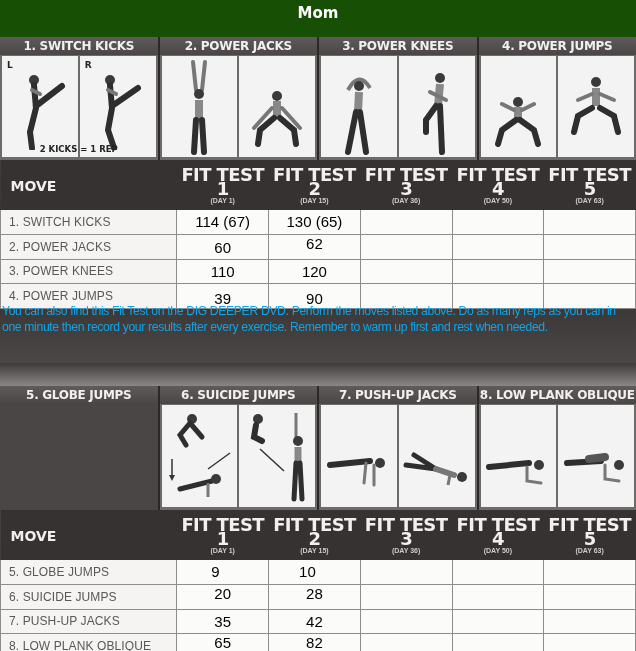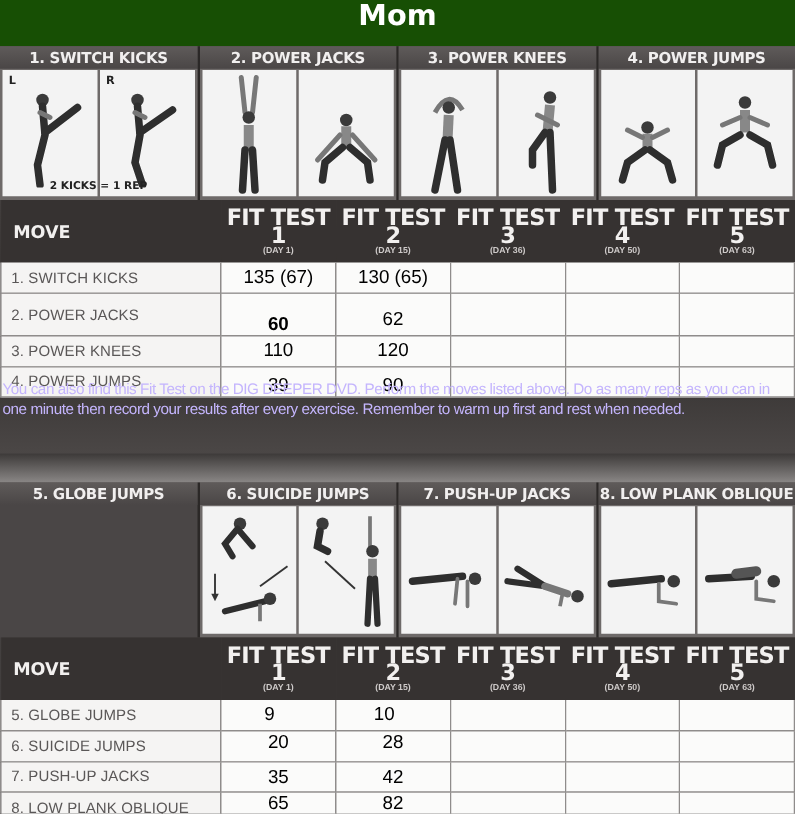--- a/index.html
+++ b/index.html
@@ -2,21 +2,21 @@
 <html><head>
 <meta charset="utf-8">
 <style>
   * { box-sizing: border-box; margin: 0; padding: 0; }
   html, body { width: 636px; height: 651px; overflow: hidden; background: #3a3838; }
   body { font-family: "Liberation Sans", sans-serif; position: relative; }
 
   .title-bar {
     position: absolute; left: 0; top: 0; width: 636px; height: 37px;
     background: #174f04; color: #fff; text-align: center;
-    font-family: "DejaVu Sans", sans-serif; font-weight: bold; font-size: 23px; line-height: 26px;
+    font-family: "DejaVu Sans", sans-serif; font-weight: bold; font-size: 15px; line-height: 26px;
   }
 
   .bg-photo {
     position: absolute; left: 0; width: 636px;
     background: linear-gradient(180deg, #5a5655 0%, #413d3c 40%, #2f2c2b 70%, #4b4746 100%);
   }
   .bg-photo.b1 { top: 37px; height: 326px; }
   .bg-photo.b2 { top: 363px; height: 288px;
     background: linear-gradient(180deg, #3d3a39 0%, #8a8786 8%, #d6d3d1 12%, #8f8b89 16%, #4a4645 22%, #3a3737 100%); }
 
@@ -69,21 +69,21 @@
     text-align: left; padding-left: 8px; color: #5a5757; font-size: 12px;
     font-family: "Liberation Sans", sans-serif; vertical-align: middle; padding-top: 0;
     letter-spacing: 0.1px; background: #f5f4f3;
   }
   .col-move { width: 177px; }
   .col-ft { width: 92px; }
   .score-table tr:first-child td { border-top: none; }
 
   .instructions {
     position: absolute; left: 0; top: 303px; width: 636px; padding: 0 0 0 2px;
-    color: #c4b5fd; font-size: 12.2px; line-height: 16px; letter-spacing: -0.35px;
+    color: #0ea5e9; font-size: 12.2px; line-height: 16px; letter-spacing: -0.35px;
     font-family: "Liberation Sans", sans-serif;
   }
 </style>
 </head>
 <body>
 
 <div class="title-bar">Mom</div>
 
 <div class="bg-photo b1"></div>
 <div class="bg-photo b2"></div>
@@ -224,30 +224,30 @@
         </th>
       <th>
           <span class="th-title">FIT TEST 5</span>
           <span class="th-sub">(DAY 63)</span>
         </th>
     </tr>
   </thead>
   <tbody>
     <tr>
       <td class="move-name">1. SWITCH KICKS</td>
-      <td>135 (67)</td>
+      <td>114 (67)</td>
       <td>130 (65)</td>
       <td></td>
       <td></td>
       <td></td>
     </tr>
     <tr>
       <td class="move-name">2. POWER JACKS</td>
-      <td style="padding-top:16px;font-weight:bold;">60</td>
-      <td style="padding-top:12px;">62</td>
+      <td style="padding-top:4px;">60</td>
+      <td style="padding-top:0;">62</td>
       <td></td>
       <td></td>
       <td></td>
     </tr>
     <tr>
       <td class="move-name">3. POWER KNEES</td>
       <td>110</td>
       <td>120</td>
       <td></td>
       <td></td>

